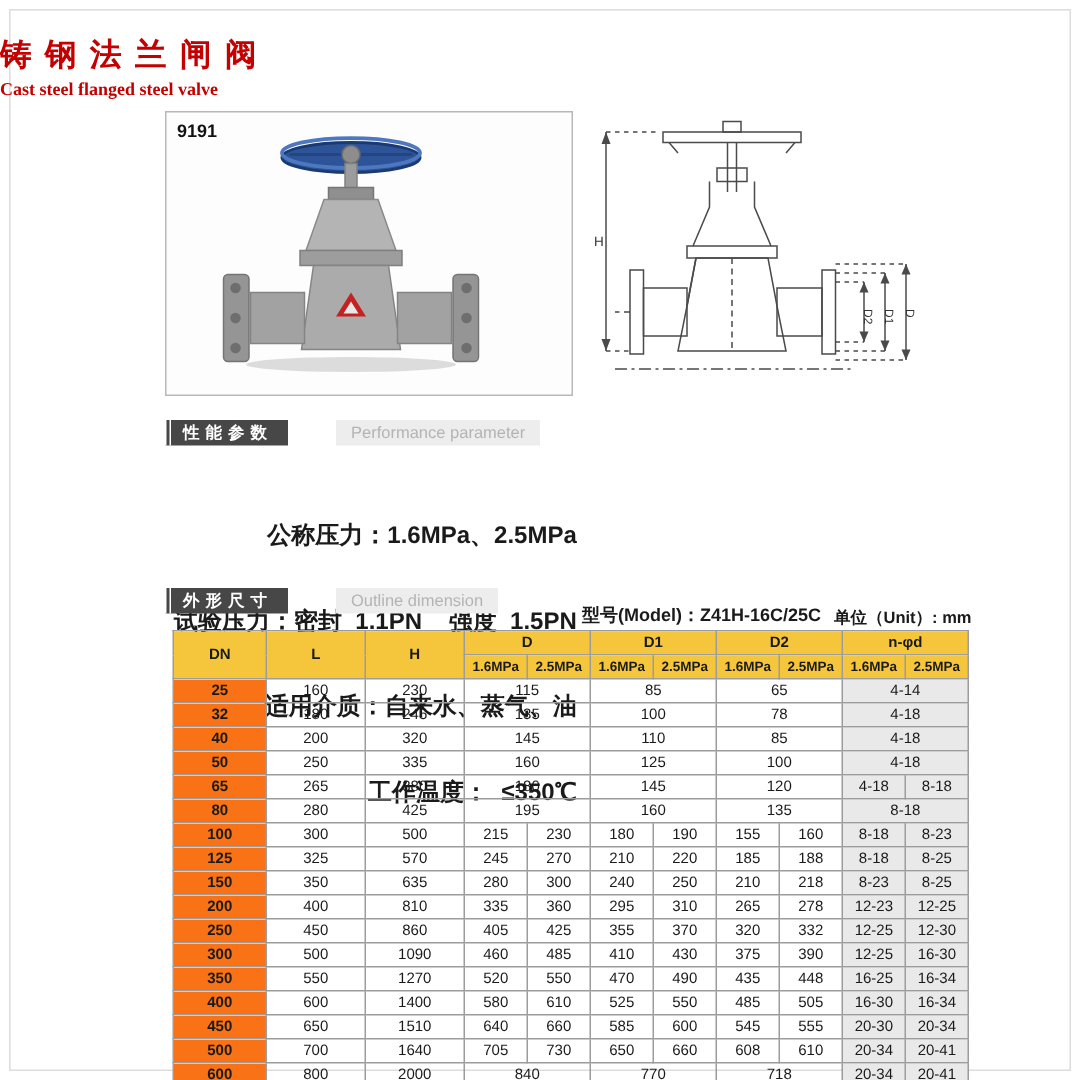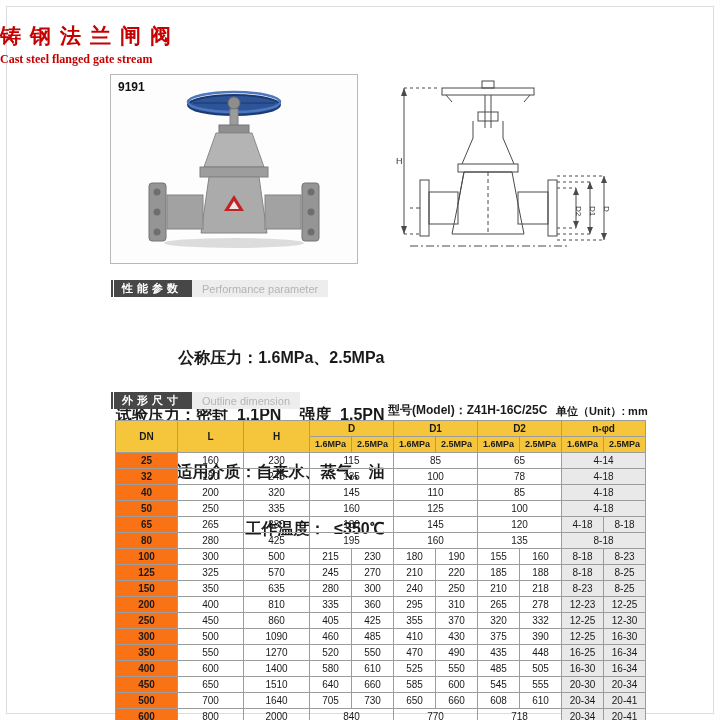--- a/index.html
+++ b/index.html
@@ -7,27 +7,27 @@
   body { font-family:"Liberation Sans", sans-serif; color:#1a1a1a; }
   .page { position:relative; width:720px; height:720px; background:#fff; overflow:hidden; }
   .frame { position:absolute; inset:6px; border:1px solid #dcdcdc; pointer-events:none; }
 
   
   .title-wrap { position:absolute; top:22px; left:0; width:100%; text-align:left; }
   .title-cn { font-size:21px; font-weight:bold; color:#c40000; letter-spacing:9px; }
   .title-en { font-size:12px; font-weight:bold; color:#c40000; font-family:"Liberation Serif", serif; margin-top:2px; }
 
   
-  .photo-box { position:absolute; left:110px; top:74px; width:248px; height:190px; border:1px solid #b8b8b8; background:#fdfdfd; }
+  .photo-box { position:absolute; left:110px; top:74px; width:272px; height:190px; border:1px solid #b8b8b8; background:#fdfdfd; }
   .photo-code { position:absolute; left:7px; top:5px; font-size:12px; font-weight:bold; color:#111; }
   .photo-box svg { position:absolute; left:4px; top:8px; }
   .drawing-box { position:absolute; left:390px; top:76px; width:244px; height:188px; }
 
   
-  .sec-header { position:absolute; left:110px; display:flex; align-items:stretch; height:17px; }
+  .sec-header { position:absolute; left:110px; display:flex; align-items:stretch; height:17px;gap:32px; }
   .sec-cn { background:#474747; color:#fff; font-size:11px; font-weight:bold; letter-spacing:4px;
             padding:2px 10px 2px 8px; border-left:4px double #fff; display:flex; align-items:center; }
   .sec-en { background:#ededed; color:#b4b4b4; font-size:11px; padding:2px 10px; display:flex; align-items:center;text-align:center; }
   #perf-header { top:280px; }
   #dim-header  { top:392px; }
 
   
   .spec-cn { position:absolute; left:116px; top:310px; font-size:16px; font-weight:bold; line-height:19px; white-space:pre;text-align:right; }
   .spec-en { position:absolute; left:345px; top:316px; font-size:11px; font-weight:bold; line-height:19px;
              font-family:"Liberation Serif", serif; white-space:pre; }
@@ -49,21 +49,21 @@
   svg text { font-family:"Liberation Sans", sans-serif; }
 </style>
 </head>
 <body>
 
 <div class="page">
   <div class="frame"></div>
 
   <div class="title-wrap">
     <div class="title-cn">铸钢法兰闸阀</div>
-    <div class="title-en">Cast steel flanged gate stream</div>
+    <div class="title-en">Cast steel flanged steel valve</div>
   </div>
 
   <div class="photo-box">
     <span class="photo-code">9191</span>
     <svg width="238" height="176" viewBox="0 0 238 176">
 
       <ellipse cx="119" cy="22" rx="46" ry="10" fill="#2d5499" stroke="#1b3a72" stroke-width="2"></ellipse>
       <ellipse cx="119" cy="19" rx="46" ry="10" fill="none" stroke="#4d78c0" stroke-width="2.5"></ellipse>
       <line x1="78" y1="20" x2="160" y2="20" stroke="#24457f" stroke-width="2"></line>
       <circle cx="119" cy="20" r="6" fill="#8d8d8d" stroke="#6c6c6c"></circle>

